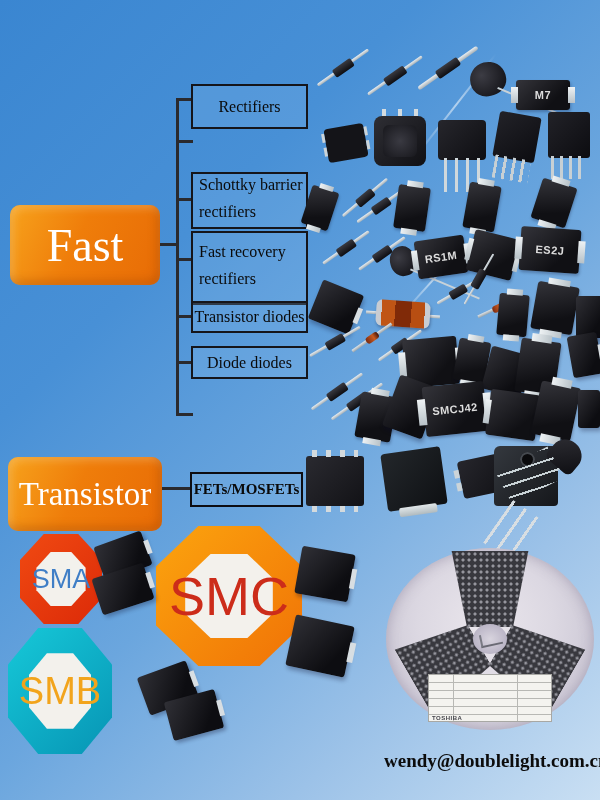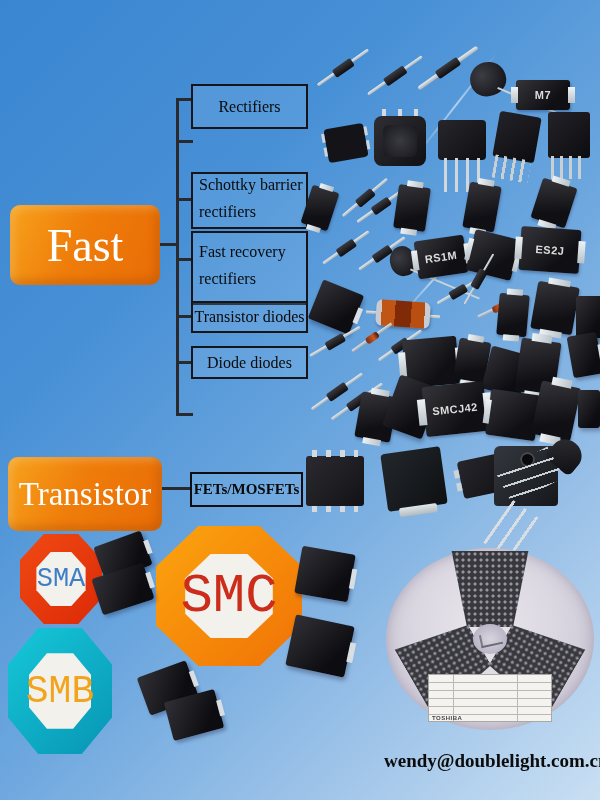--- a/index.html
+++ b/index.html
@@ -41,21 +41,21 @@
   .tall{white-space:normal;justify-content:flex-start;text-align:left;padding:2px 2px 8px 6px;line-height:27px;}
   .fets{position:absolute;left:190px;top:472px;width:113px;height:35px;border:2px solid #0d0d12;box-sizing:border-box;
     background:rgba(140,190,235,.18);display:flex;align-items:center;justify-content:center;
     font:700 15px "Liberation Serif",serif;color:#0a0a0a;white-space:nowrap;text-align:right;}
 
   
   .oct{position:absolute;clip-path:polygon(29% 0,71% 0,100% 29%,100% 71%,71% 100%,29% 100%,0 71%,0 29%);
     display:flex;align-items:center;justify-content:center;}
   .oct-inner{position:absolute;inset:20%;background:#f3f1ec;
     clip-path:polygon(29% 0,71% 0,100% 29%,100% 71%,71% 100%,29% 100%,0 71%,0 29%);}
-  .oct-label{position:relative;z-index:2;font-family:Liberation Mono, monospace;}
+  .oct-label{position:relative;z-index:2;font-family:Liberation Sans, sans-serif;}
   .sma{left:20px;top:534px;width:82px;height:90px;background:linear-gradient(135deg,#f04a12,#dc2a08);}
   .sma .oct-label{font-size:27px;color:#3f7ec6;}
   .smc{left:156px;top:526px;width:146px;height:140px;background:linear-gradient(135deg,#fca40e,#f07206);}
   .smc .oct-label{font-size:54px;color:#cc2c1a;}
   .smb{left:8px;top:628px;width:104px;height:126px;background:linear-gradient(135deg,#16c8d8,#0795b5);}
   .smb .oct-label{font-size:38px;color:#f2a41c;}
 
   
   .photos{position:absolute;inset:0;padding-left:47px;}
   .comp{position:absolute;}

